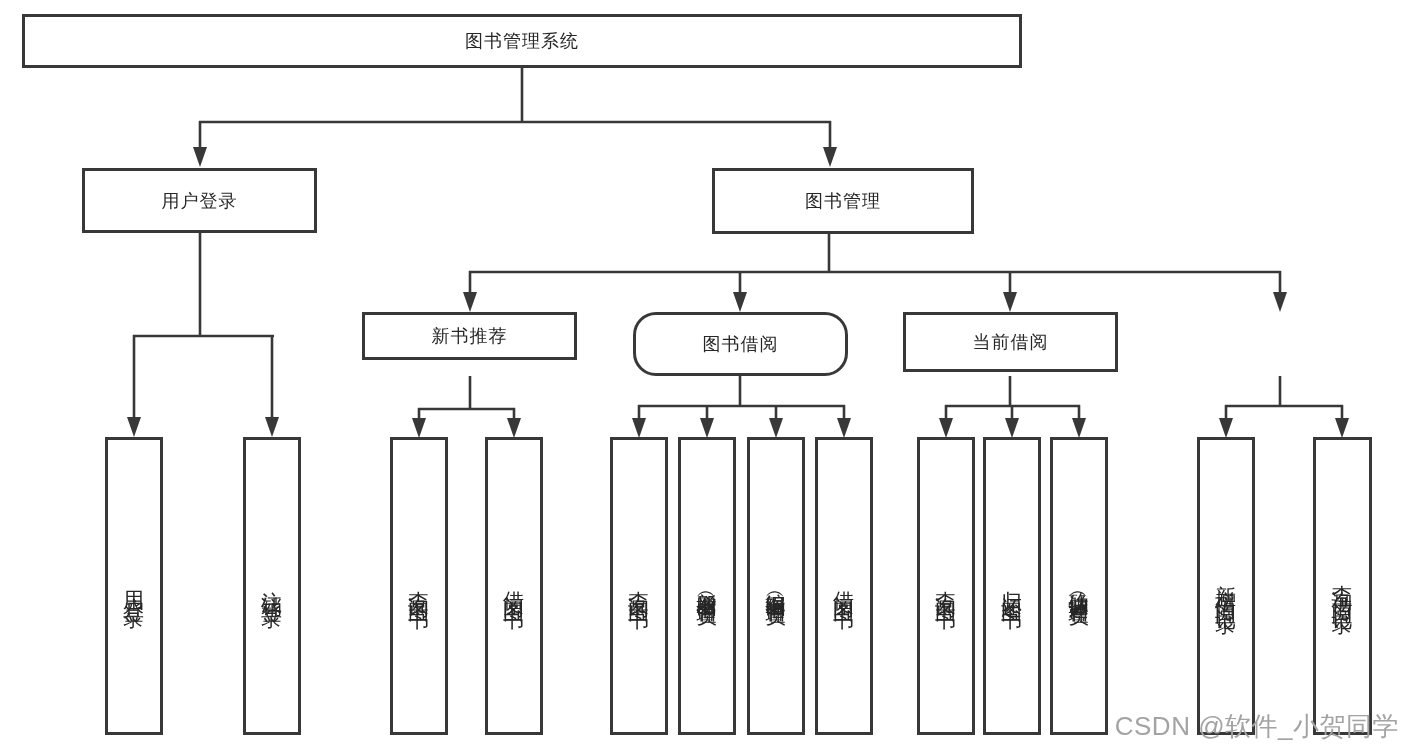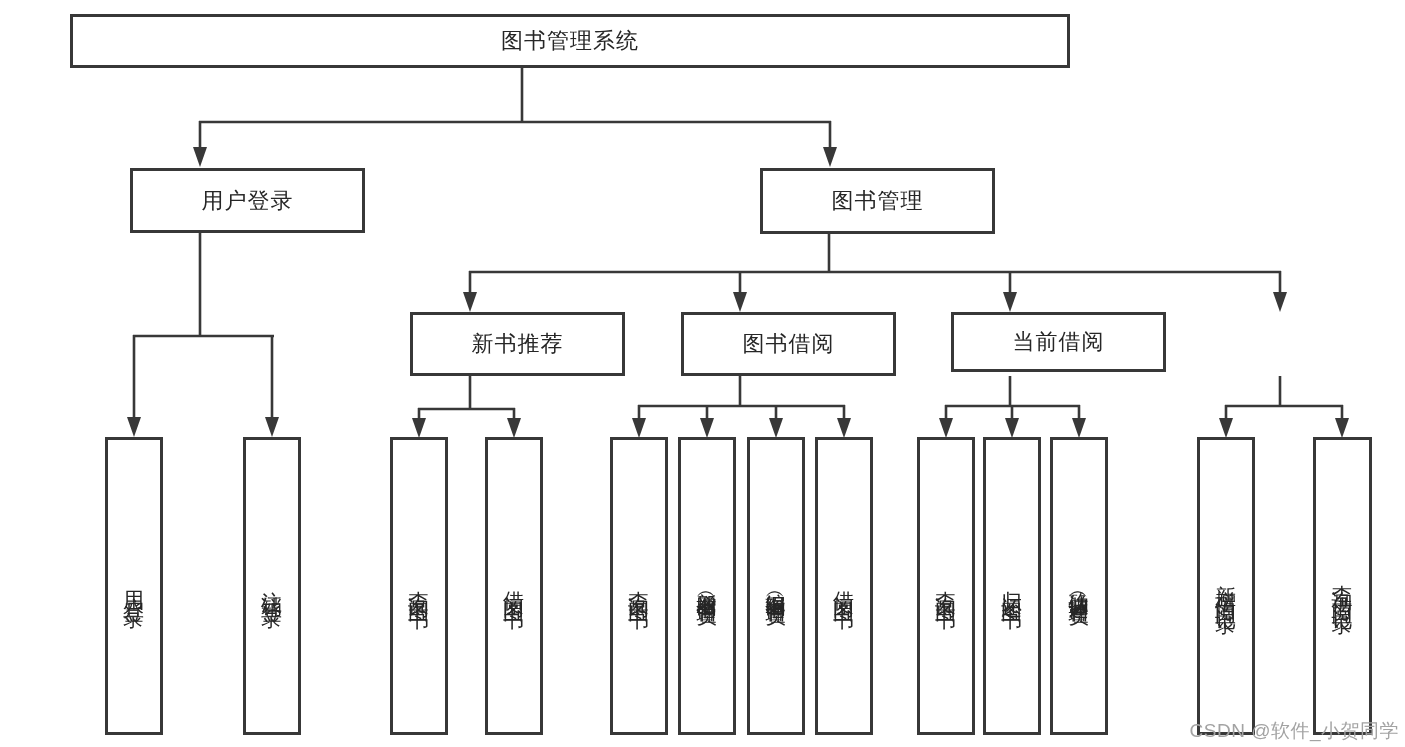--- a/index.html
+++ b/index.html
@@ -32,40 +32,39 @@
     position: absolute;
     box-sizing: border-box;
     border: 3px solid var(--box_border, #383838);
     background: var(--box_bg, #ffffff);
     display: flex;
     align-items: center;
     justify-content: center;
     color: var(--text, #262626);
   }
   .node.h { 
-    font-size: 22px;
+    font-size: 18px;
     letter-spacing: 1px;
-    margin-left: 48px;
   }
   .node.leaf {
     writing-mode: vertical-rl;
     font-size: 21px;
     letter-spacing: 6px;
     line-height: 1;
     text-align: center;
   }
   .node.leaf.dense {
     font-size: 20px;
     letter-spacing: 2px;
   }
   .watermark {
     position: absolute;
     right: 6px;
     bottom: 3px;
-    font-size: 19px;
+    font-size: 26px;
     color: var(--watermark, #a3a3a3);
     letter-spacing: 0.5px;
     white-space: nowrap;
   }
 </style>
 </head>
 <body>
 
 <div class="canvas">
 
@@ -127,24 +126,24 @@
     <path class="ln" d="M1225,406 L1343,406"></path>
     <path class="ln" d="M1226,405 L1226,420"></path>
     <path class="ln" d="M1342,405 L1342,420"></path>
     <polygon class="ar" points="1219,418 1233,418 1226,438"></polygon>
     <polygon class="ar" points="1335,418 1349,418 1342,438"></polygon>
   </svg>
 
   <div class="node h" style="left:22px; top:14px; width:1000px; height:54px;">图书管理系统</div>
 
   <div class="node h" style="left:82px; top:168px; width:235px; height:65px;">用户登录</div>
-  <div class="node h" style="left:712px; top:168px; width:235px; height:66px;">图书管理</div>
+  <div class="node h" style="left:712px; top:168px; width:262px; height:66px;">图书管理</div>
 
-  <div class="node h" style="left:362px; top:312px; width:215px; height:64px;">新书推荐</div>
-  <div class="node h" style="left:633px; top:312px; width:215px; height:64px;">图书借阅</div>
+  <div class="node h" style="left:362px; top:312px; width:215px; height:48px;">新书推荐</div>
+  <div class="node h" style="left:633px; top:312px; width:215px; height:64px;border-radius:23px;">图书借阅</div>
   <div class="node h" style="left:903px; top:312px; width:215px; height:60px;">当前借阅</div>
 
   <div class="node leaf" style="left:105px; top:437px; width:58px; height:298px;">用户登录</div>
   <div class="node leaf" style="left:243px; top:437px; width:58px; height:298px;">注销登录</div>
 
   <div class="node leaf" style="left:390px; top:437px; width:58px; height:298px;">查询图书</div>
   <div class="node leaf" style="left:485px; top:437px; width:58px; height:298px;">借阅图书</div>
 
   <div class="node leaf" style="left:610px; top:437px; width:58px; height:298px;">查询图书</div>
   <div class="node leaf dense" style="left:678px; top:437px; width:58px; height:298px;">新增图书（管理员）</div>

